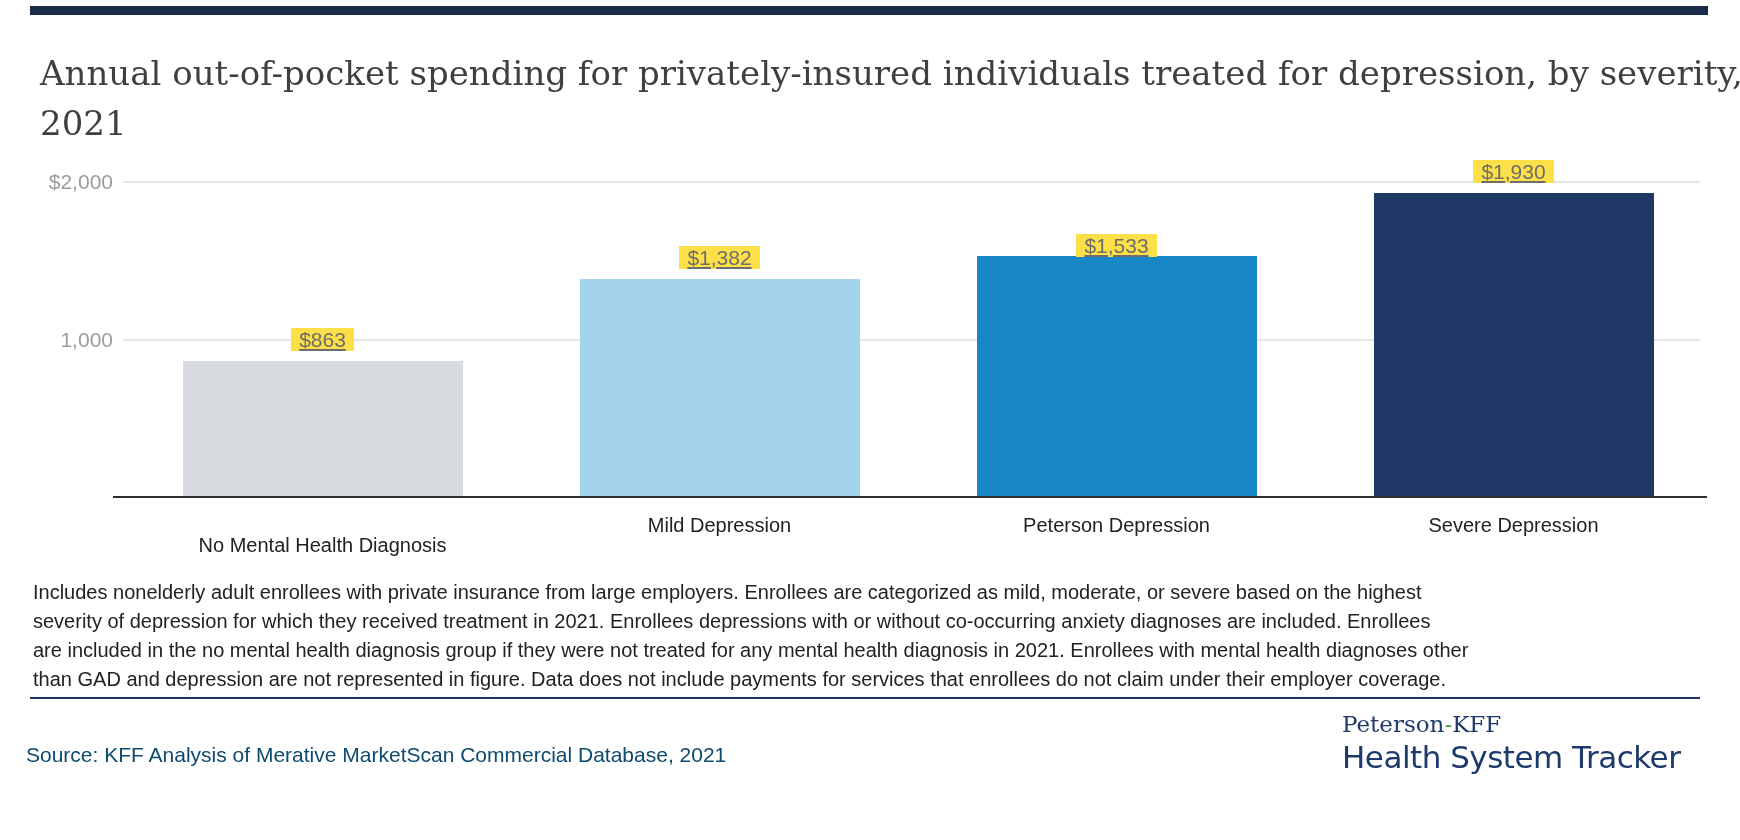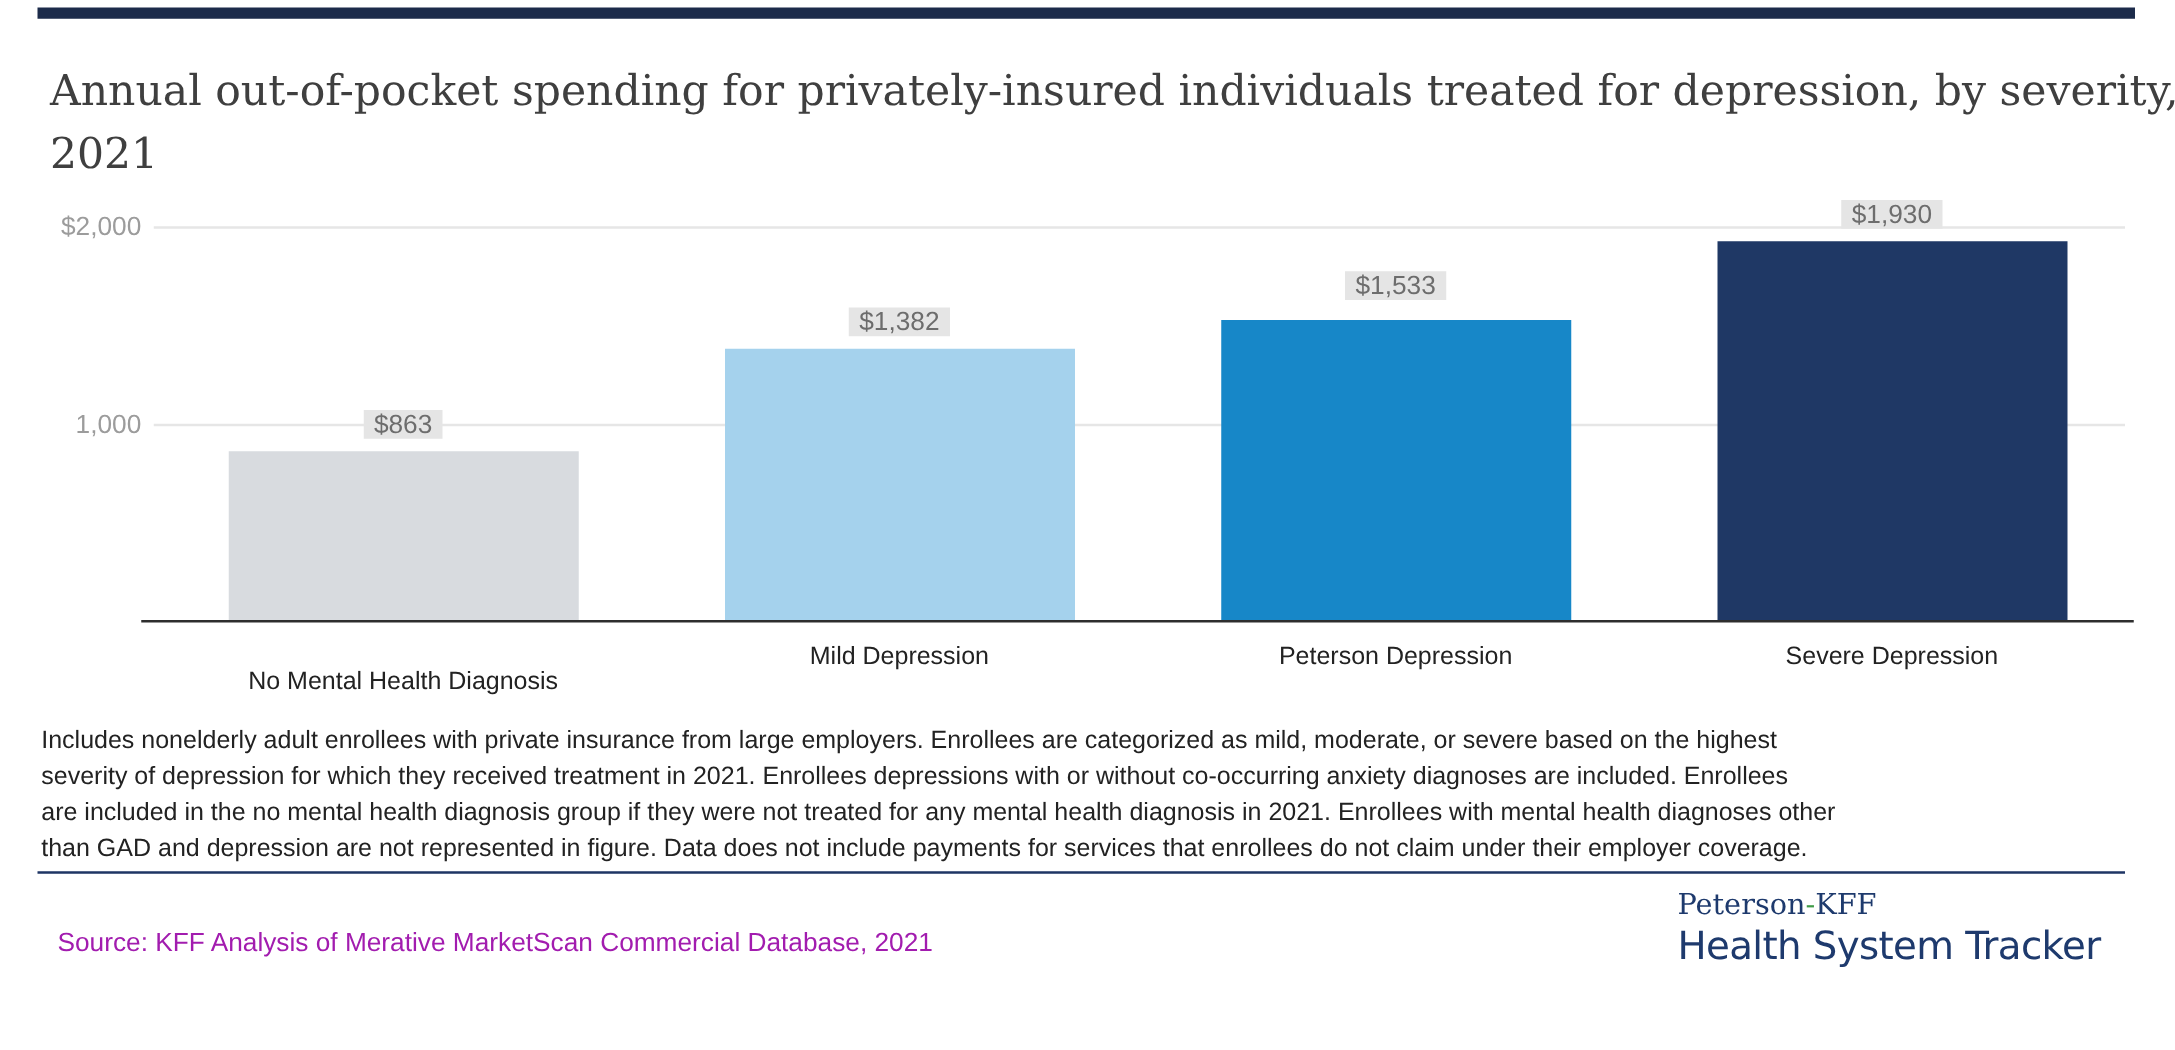--- a/index.html
+++ b/index.html
@@ -9,26 +9,26 @@
   .title{position:absolute;left:40px;top:48px;width:1690px;color:#3f3f3f;
          font-family:"DejaVu Serif",serif;font-size:34px;line-height:50px;font-weight:400;}
   .title div{white-space:nowrap;}
   #chart{position:absolute;left:0;top:0;width:1740px;height:560px;}
   .gridline{position:absolute;height:2px;background:#e6e6e6;z-index:1;}
   .y-axis-tick-label{position:absolute;left:20px;width:93px;text-align:right;color:#9c9c9c;
          font-size:21px;line-height:26px;z-index:1;}
   .axis-baseline{position:absolute;left:113px;top:496px;width:1594px;height:2px;background:#2e2e2e;z-index:3;}
   .bar{position:absolute;z-index:2;}
   .bar-value-label{position:absolute;text-align:center;color:#6d6d6d;font-size:21px;line-height:26px;z-index:2;}
-  .bar-value-label span{background:#e5e5e5;padding:0 8px;}
+  .bar-value-label span{background:#fde047;padding:0 8px;text-decoration:underline;}
   .category-label{position:absolute;top:512px;text-align:center;color:#222222;font-size:20px;line-height:26px;}
   .footnote{position:absolute;left:33px;top:578px;color:#222222;font-size:20px;line-height:29px;}
   .footnote div{white-space:nowrap;}
   .divider{position:absolute;left:30px;top:697px;width:1670px;height:2px;background:#1e3564;}
-  .source{position:absolute;left:46px;top:742px;color:#a21caf;font-size:21px;line-height:26px;white-space:nowrap;}
+  .source{position:absolute;left:26px;top:742px;color:#0c4a6e;font-size:21px;line-height:26px;white-space:nowrap;}
   .logo{position:absolute;left:1306px;top:711px;color:#1e3a6d;margin-left:36px;}
   .logo-top{font-family:"DejaVu Serif",serif;font-size:23px;line-height:26px;color:#1e3a6d;}
   .logo-hyphen{color:#3f9b47;}
   .logo-bottom{font-family:"DejaVu Sans",sans-serif;font-weight:normal;font-size:31px;line-height:36px;
          letter-spacing:-0.5px;color:#1e3a6d;margin-top:2px;white-space:nowrap;}
 </style>
 </head>
 <body>
 
 <div class="frame">
@@ -45,21 +45,21 @@
       <div class="y-axis-tick-label" style="top: 169px;">$2,000</div>
       <div class="gridline" style="left: 123px; top: 339px; width: 1577px;"></div>
       <div class="y-axis-tick-label" style="top: 327px;">1,000</div>
       <div class="bar" style="left: 182.5px; top: 361px; width: 280px; height: 135px; background: rgb(216, 219, 223);"></div>
       <div class="bar-value-label" style="left: 202.5px; top: 327px; width: 240px;"><span>$863</span></div>
       <div class="category-label" style="left: 124px; width: 397px; margin-top: 20px;">No Mental Health Diagnosis</div>
       <div class="bar" style="left: 579.5px; top: 279px; width: 280px; height: 217px; background: rgb(165, 210, 237);"></div>
       <div class="bar-value-label" style="left: 599.5px; top: 245px; width: 240px;"><span>$1,382</span></div>
       <div class="category-label" style="left: 521px; width: 397px;">Mild Depression</div>
       <div class="bar" style="left: 976.5px; top: 256px; width: 280px; height: 240px; background: rgb(23, 135, 200);"></div>
-      <div class="bar-value-label" style="left: 996.5px; top: 216px; width: 240px;"><span>$1,533</span></div>
+      <div class="bar-value-label" style="left: 996.5px; top: 233px; width: 240px;"><span>$1,533</span></div>
       <div class="category-label" style="left: 918px; width: 397px;">Peterson Depression</div>
       <div class="bar" style="left: 1373.5px; top: 193px; width: 280px; height: 303px; background: rgb(31, 56, 101);"></div>
       <div class="bar-value-label" style="left: 1393.5px; top: 159px; width: 240px;"><span>$1,930</span></div>
       <div class="category-label" style="left: 1315px; width: 397px;">Severe Depression</div>
     </div>
 
   <div class="footnote">
     <div>Includes nonelderly adult enrollees with private insurance from large employers. Enrollees are categorized as mild, moderate, or severe based on the highest</div>
     <div>severity of depression for which they received treatment in 2021. Enrollees depressions with or without co-occurring anxiety diagnoses are included. Enrollees</div>
     <div>are included in the no mental health diagnosis group if they were not treated for any mental health diagnosis in 2021. Enrollees with mental health diagnoses other</div>

